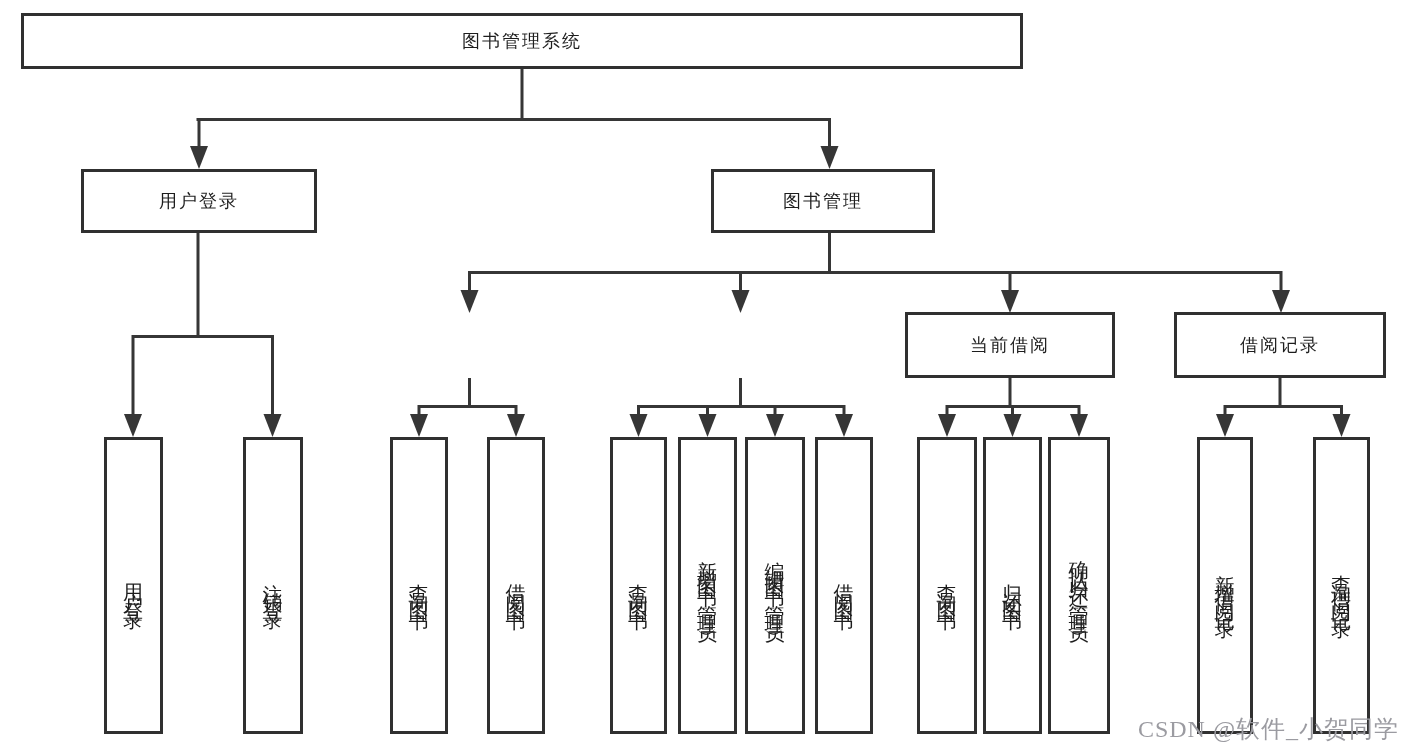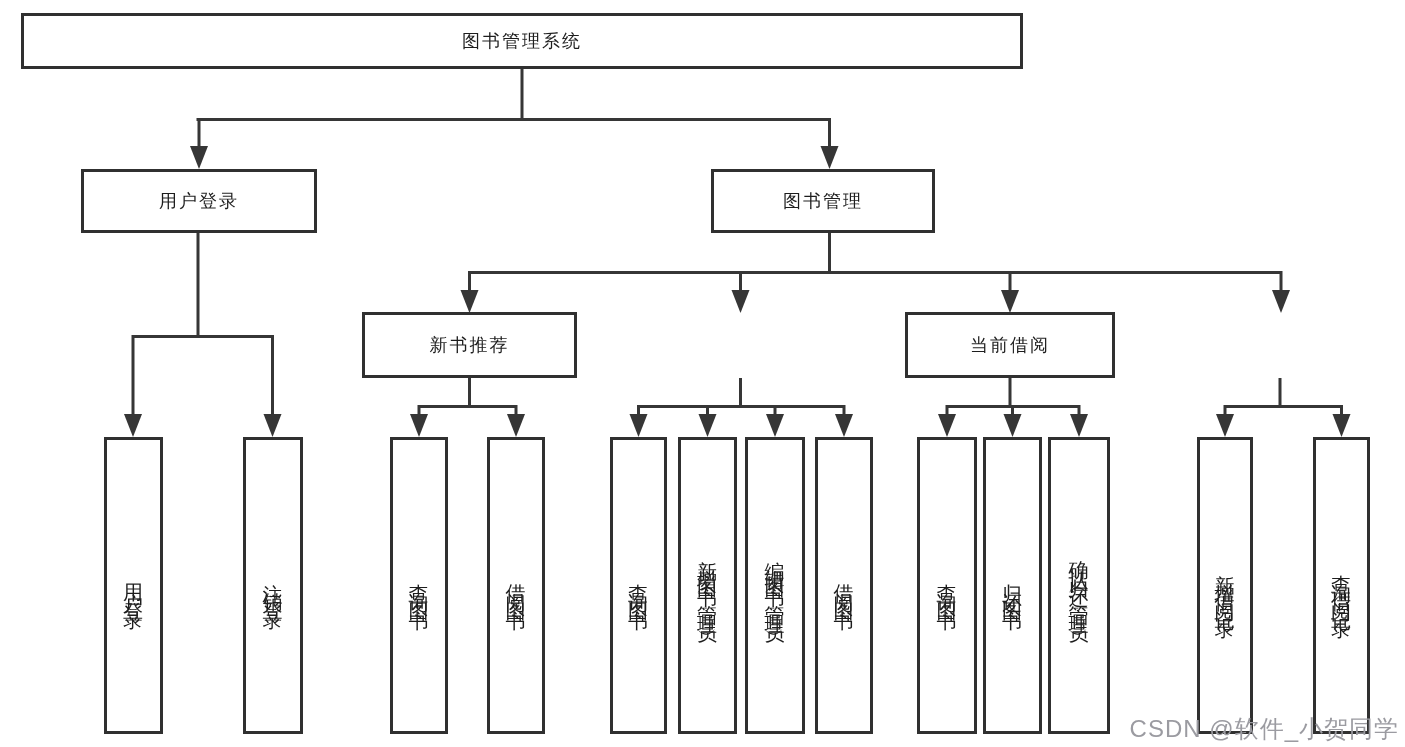--- a/index.html
+++ b/index.html
@@ -1,20 +1,20 @@
 <!DOCTYPE html>
 <html style="--line: #363636; --border: #303030; --text: #1d1d1d; --watermark: #9b9ba1; --background: #ffffff;"><head>
 <meta charset="utf-8">
 <style>
   html,body{margin:0;padding:0;background:#fff;}
   .canvas{
     position:relative;
     width:1405px;height:747px;
     background:var(--background,#fff);
-    font-family:Liberation Sans, sans-serif;
+    font-family:Liberation Serif, serif;
     overflow:hidden;
   }
   .wires{position:absolute;left:0;top:0;}
   .wire{stroke:var(--line,#363636);stroke-width:3;fill:none;}
   .head{fill:var(--line,#363636);stroke:none;}
   .node{
     position:absolute;box-sizing:border-box;background:#fff;
     border:3px solid var(--border,#303030);
     display:flex;align-items:center;justify-content:center;
     color:var(--text,#1d1d1d);
@@ -83,25 +83,25 @@
     <span class="lbl">图书管理系统</span>
   </div>
 
   <div class="node h" style="left:81px;top:169px;width:236px;height:64px">
     <span class="lbl">用户登录</span>
   </div>
   <div class="node h" style="left:711px;top:169px;width:224px;height:64px">
     <span class="lbl">图书管理</span>
   </div>
 
-  <div class="node h" style="left:362px;top:312px;width:215px;height:66px">
-    <span class="lbl">新书推荐</span>
-  </div>
   <div class="node h" style="left:905px;top:312px;width:210px;height:66px">
     <span class="lbl">当前借阅</span>
+  </div>
+  <div class="node h" style="left:1174px;top:312px;width:212px;height:66px">
+    <span class="lbl">借阅记录</span>
   </div>
 
   <div class="node v" style="left:104px;top:437px;width:59px;height:297px">
     <span class="vlbl">用户登录</span>
   </div>
   <div class="node v" style="left:243px;top:437px;width:60px;height:297px">
     <span class="vlbl">注销登录</span>
   </div>
 
   <div class="node v" style="left:390px;top:437px;width:58px;height:297px">

